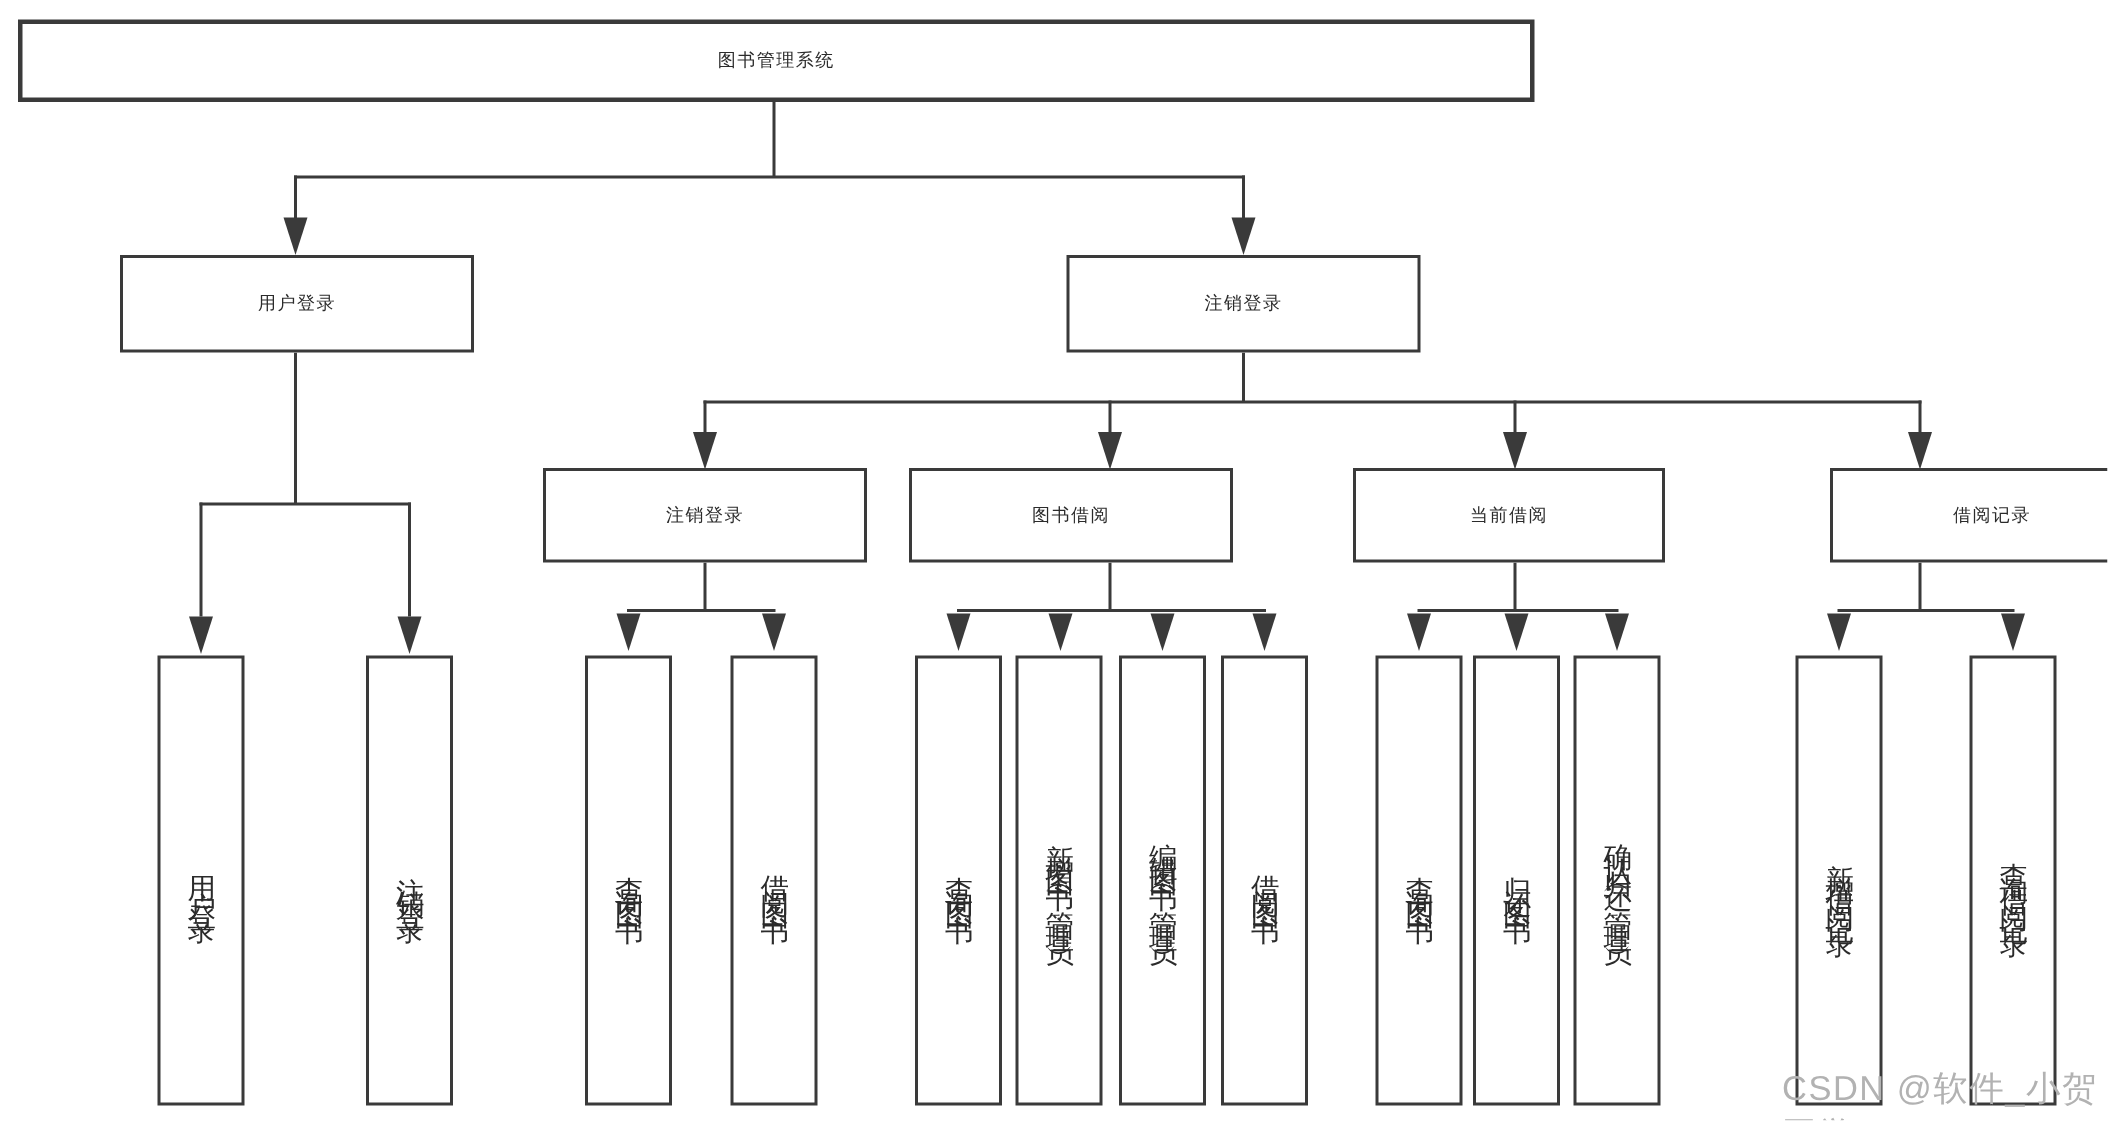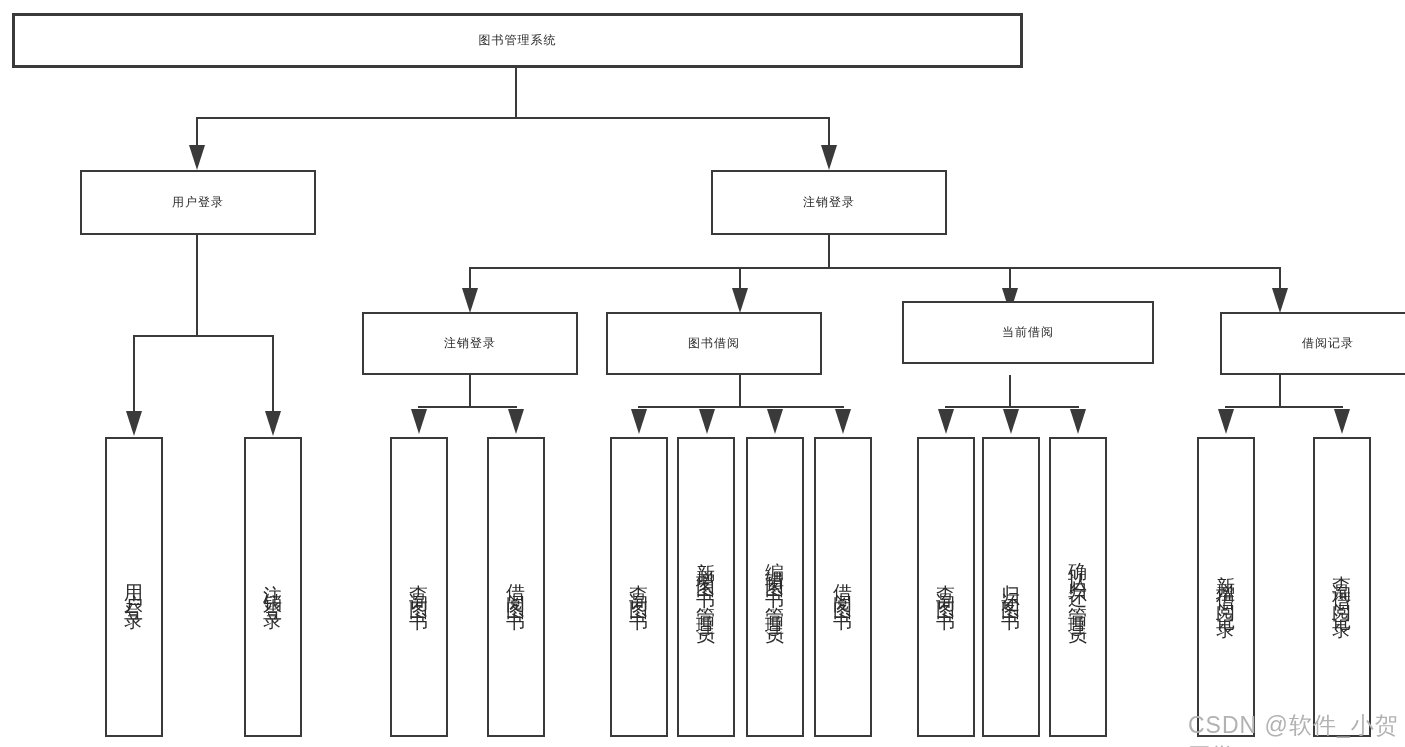--- a/index.html
+++ b/index.html
@@ -93,21 +93,21 @@
   <div class="arrow" style="left:1218px;top:409px"></div>
   <div class="arrow" style="left:1334px;top:409px"></div>
 
   <div class="box root-box" style="left:12px;top:13px;width:1011px;height:55px">图书管理系统</div>
 
   <div class="box" style="left:80px;top:170px;width:236px;height:65px">用户登录</div>
   <div class="box" style="left:711px;top:170px;width:236px;height:65px">注销登录</div>
 
   <div class="box" style="left:362px;top:312px;width:216px;height:63px">注销登录</div>
   <div class="box" style="left:606px;top:312px;width:216px;height:63px">图书借阅</div>
-  <div class="box" style="left:902px;top:301px;width:252px;height:63px">当前借阅</div>
+  <div class="box" style="left:902px;top:312px;width:208px;height:63px">当前借阅</div>
   <div class="box" style="left:1220px;top:312px;width:216px;height:63px">借阅记录</div>
 
   <div class="box leaf" style="left:105px">
     <span class="vtext">用户登录</span>
   </div>
   <div class="box leaf" style="left:244px">
     <span class="vtext">注销登录</span>
   </div>
 
   <div class="box leaf" style="left:390px">

